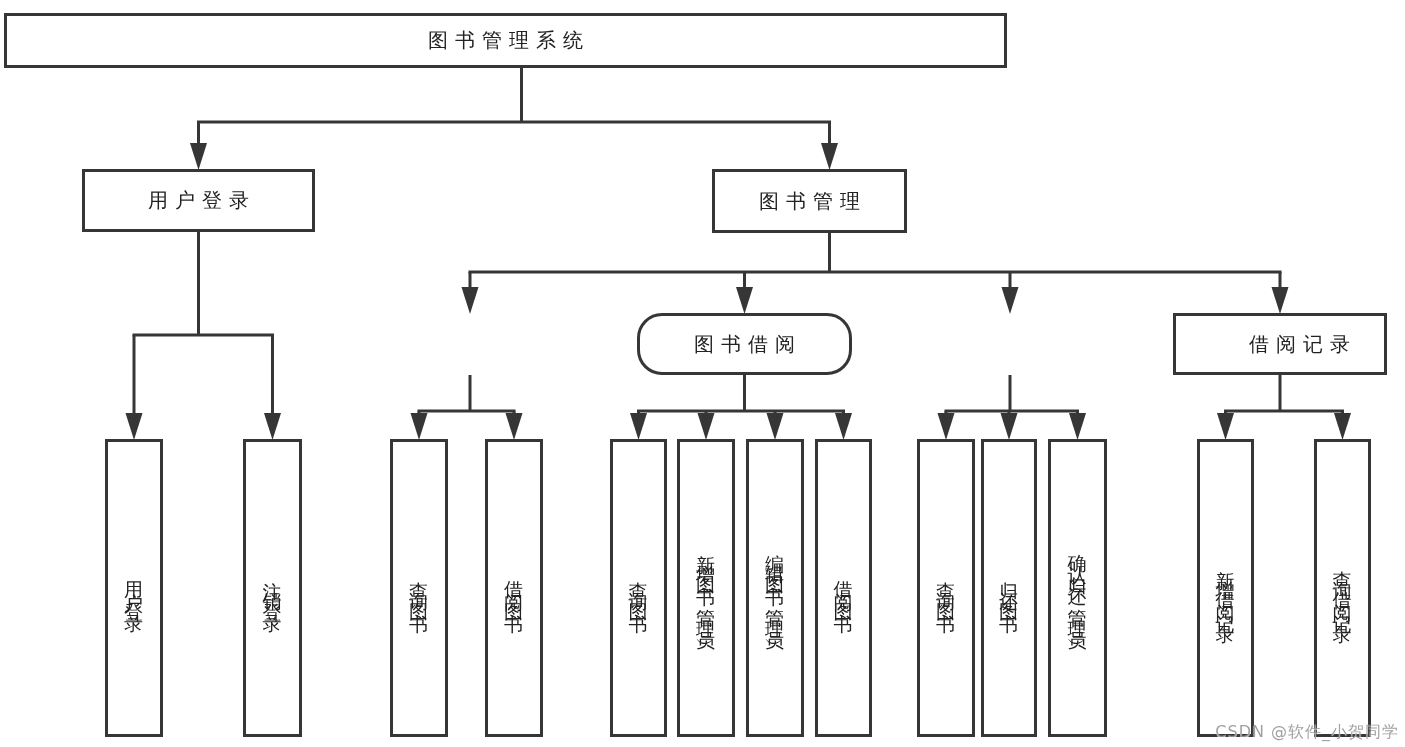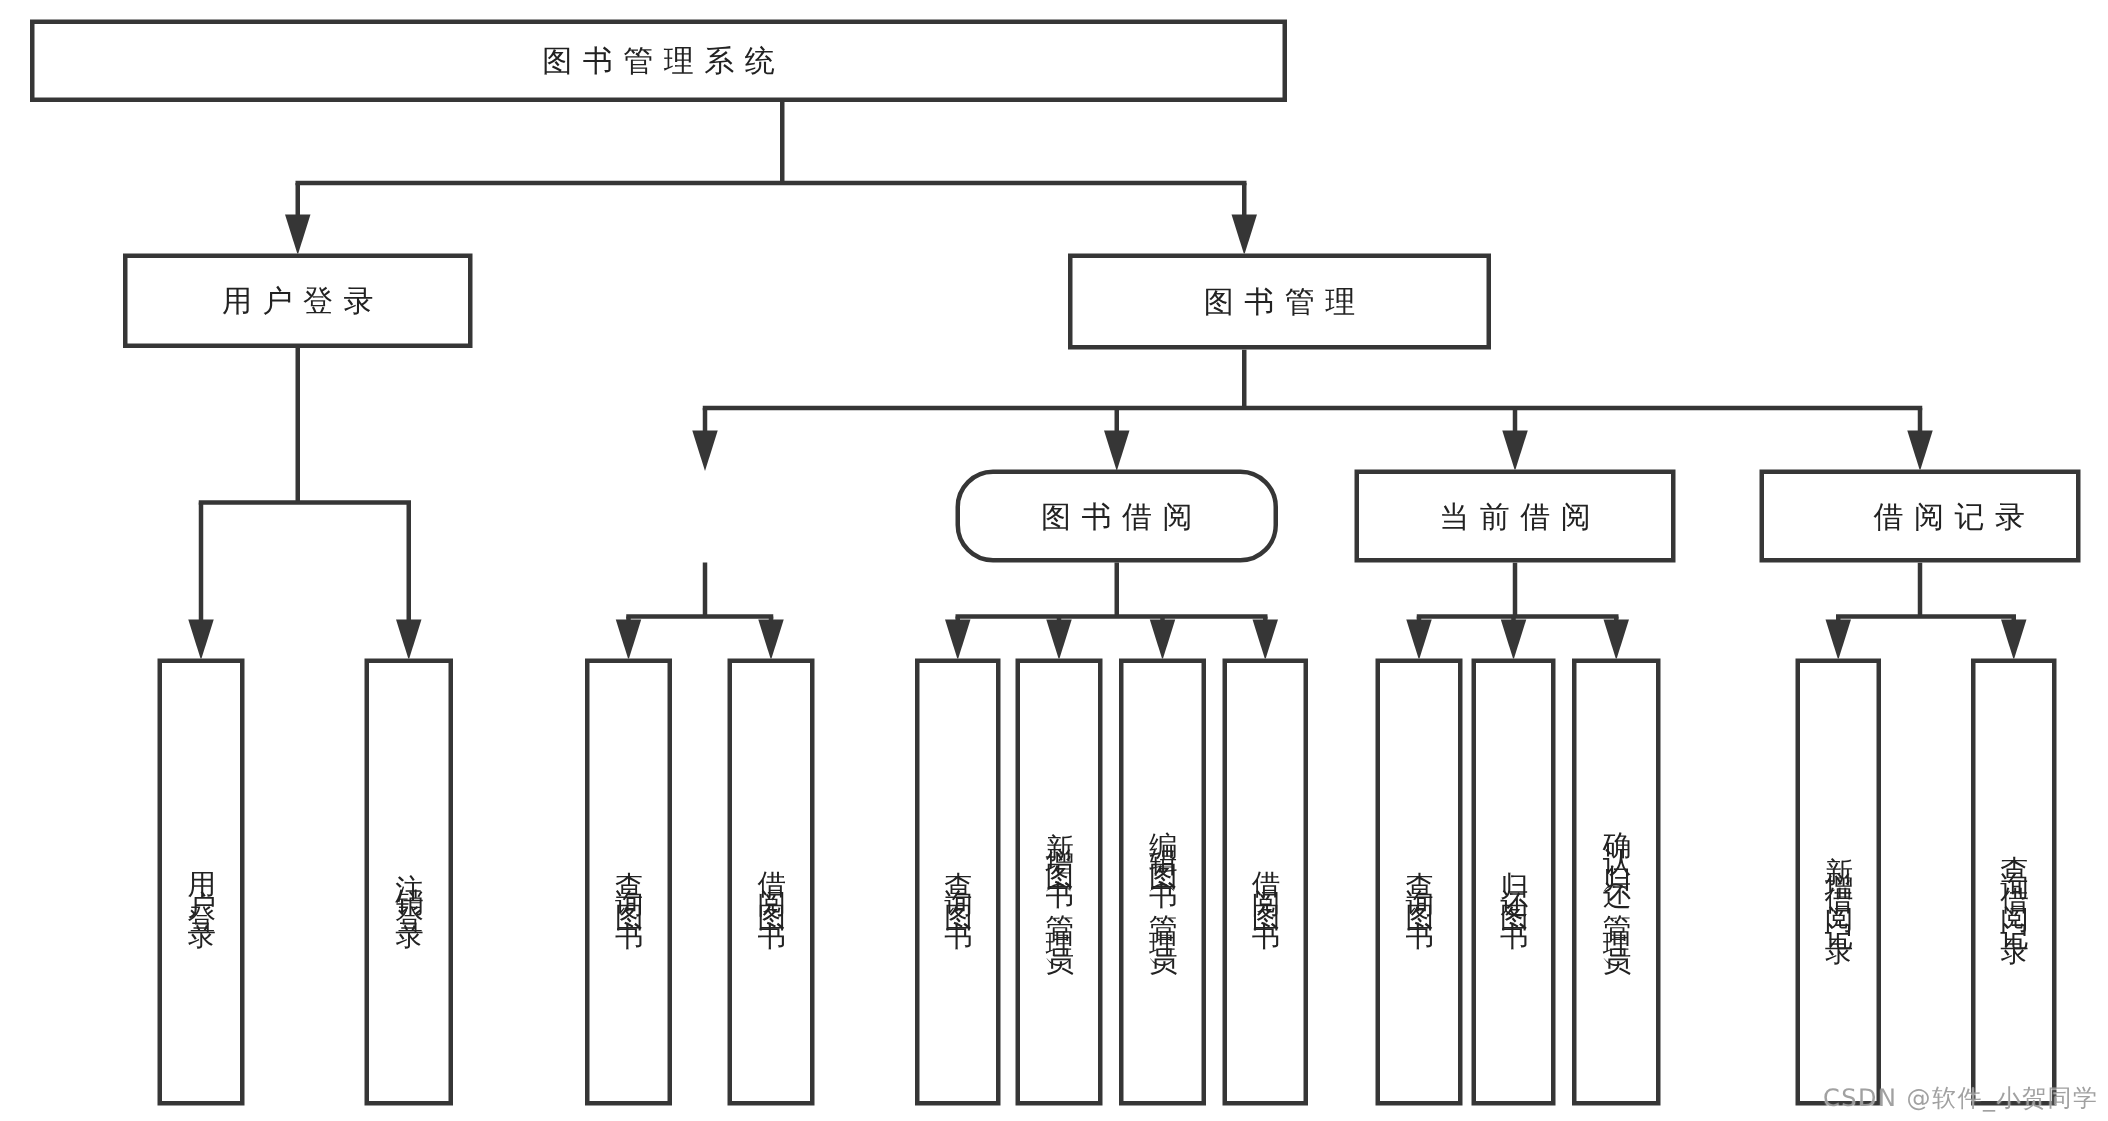--- a/index.html
+++ b/index.html
@@ -78,34 +78,31 @@
       <line x1="1077.5" y1="411" x2="1077.5" y2="419" stroke="#363636" stroke-width="3"></line>
       <polygon points="1077.5,440 1069,413 1086,413" fill="#363636"></polygon>
       <line x1="1280" y1="375" x2="1280" y2="411" stroke="#363636" stroke-width="3"></line>
       <line x1="1224" y1="411" x2="1344" y2="411" stroke="#363636" stroke-width="3"></line>
       <line x1="1225.5" y1="411" x2="1225.5" y2="419" stroke="#363636" stroke-width="3"></line>
       <polygon points="1225.5,440 1217,413 1234,413" fill="#363636"></polygon>
       <line x1="1342.5" y1="411" x2="1342.5" y2="419" stroke="#363636" stroke-width="3"></line>
       <polygon points="1342.5,440 1334,413 1351,413" fill="#363636"></polygon>
     </svg>
   <div class="watermark">CSDN @软件_小贺同学</div>
-<div class="node h" style="left: 20px; top: 13px; width: 838px; height: 55px;">
+<div class="node h" style="left: 4px; top: 13px; width: 1003px; height: 55px;">
       <span class="label">图书管理系统</span>
     </div>
     <div class="node h" style="left: 82px; top: 169px; width: 233px; height: 63px;">
       <span class="label">用户登录</span>
     </div>
-    <div class="node h" style="left: 712px; top: 169px; width: 282px; height: 64px;">
+    <div class="node h" style="left: 712px; top: 169px; width: 195px; height: 64px;">
       <span class="label">图书管理</span>
     </div>
     <div class="node h" style="left: 637px; top: 313px; width: 215px; height: 62px; border-radius: 25px;">
       <span class="label">图书借阅</span>
-    </div>
-    <div class="node h" style="left: 903px; top: 313px; width: 214px; height: 62px;">
-      <span class="label">当前借阅</span>
     </div>
     <div class="node h" style="left: 1173px; top: 313px; width: 214px; height: 62px; padding-left: 39px;">
       <span class="label">借阅记录</span>
     </div>
     <div class="node v" style="left: 105px; top: 439px; width: 58px; height: 298px;">
       <span class="label">用户登录</span>
     </div>
     <div class="node v" style="left: 243px; top: 439px; width: 59px; height: 298px;">
       <span class="label">注销登录</span>
     </div>

